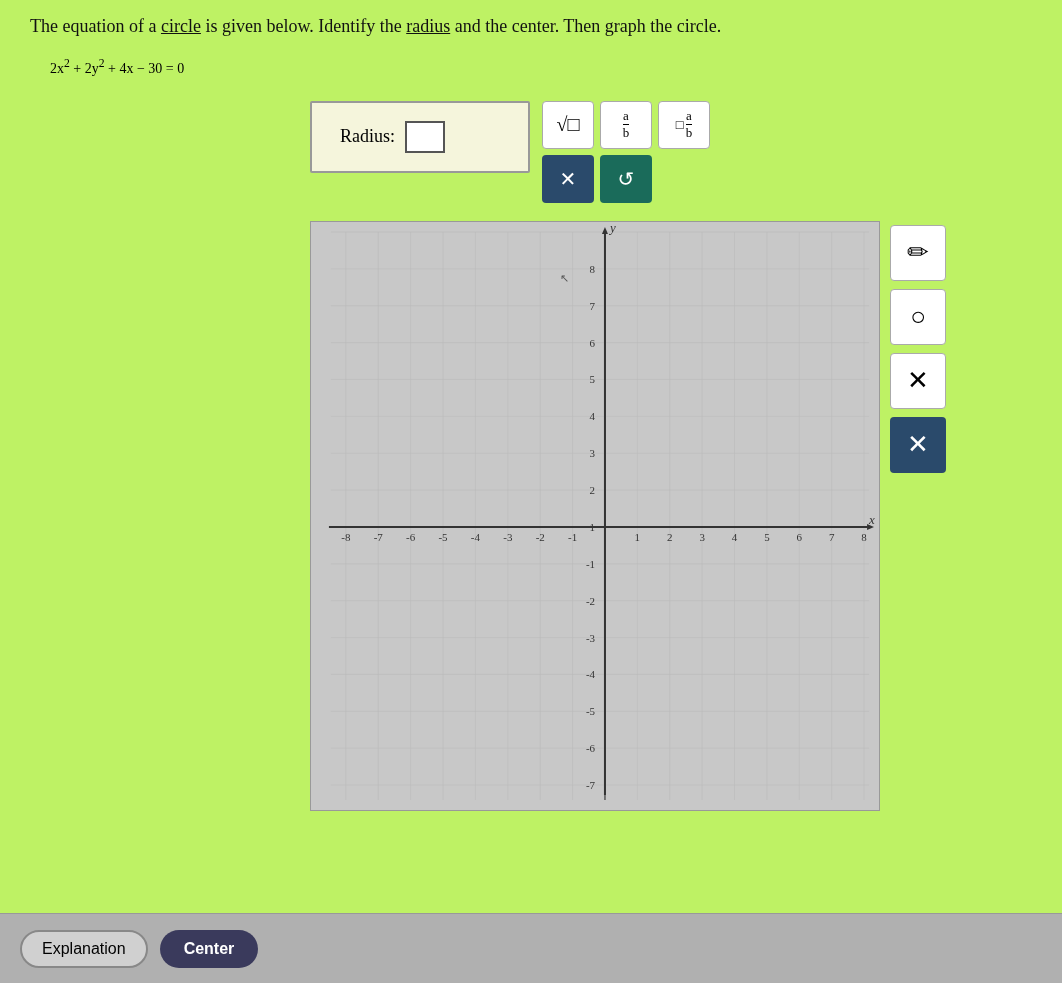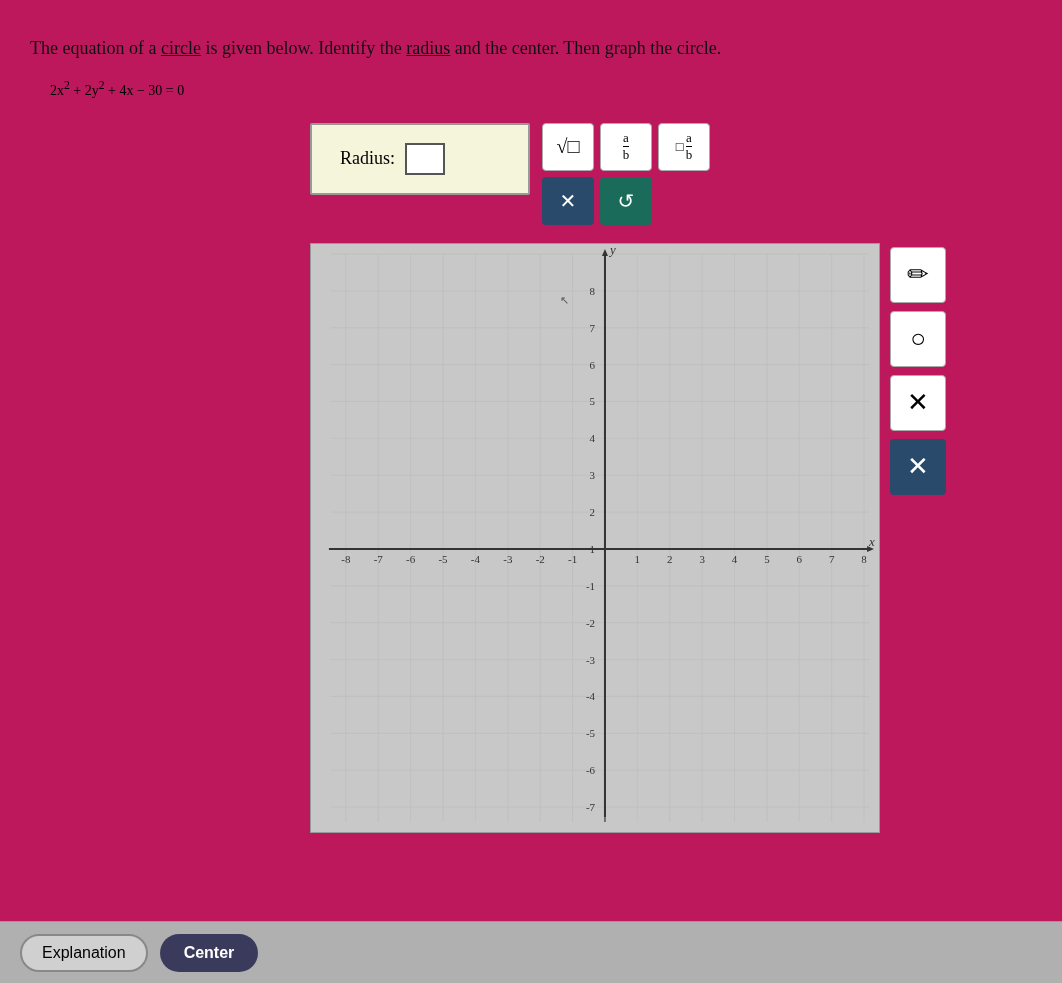--- a/index.html
+++ b/index.html
@@ -5,22 +5,22 @@
     * { box-sizing: border-box; margin: 0; padding: 0; }
     body {
       font-family: 'Times New Roman', Times, serif;
       background: #d0d0d0;
       width: 1062px;
       min-height: 983px;
       position: relative;
       overflow: hidden;
     }
     .main-content {
-      background: #be185d;
-      padding: 36px 30px;
+      background: #bef264;
+      padding: 14px 30px;
       min-height: 983px;
       position: relative;
     }
     .problem-text {
       font-size: 18px;
       color: #111;
       margin-bottom: 18px;
       line-height: 1.4;
     }
     .problem-text .underline {
@@ -138,21 +138,21 @@
       color: white;
       border: none;
     }
     .bottom-bar {
       position: absolute;
       bottom: 0;
       left: 0;
       right: 0;
       background: #b0b0b0;
       border-top: 1px solid #999;
-      height: 62px;
+      height: 70px;
       display: flex;
       align-items: center;
       padding: 0 20px;
       gap: 12px;
     }
     .explanation-btn {
       background: #d0d0d0;
       border: 2px solid #888;
       border-radius: 20px;
       padding: 8px 20px;

